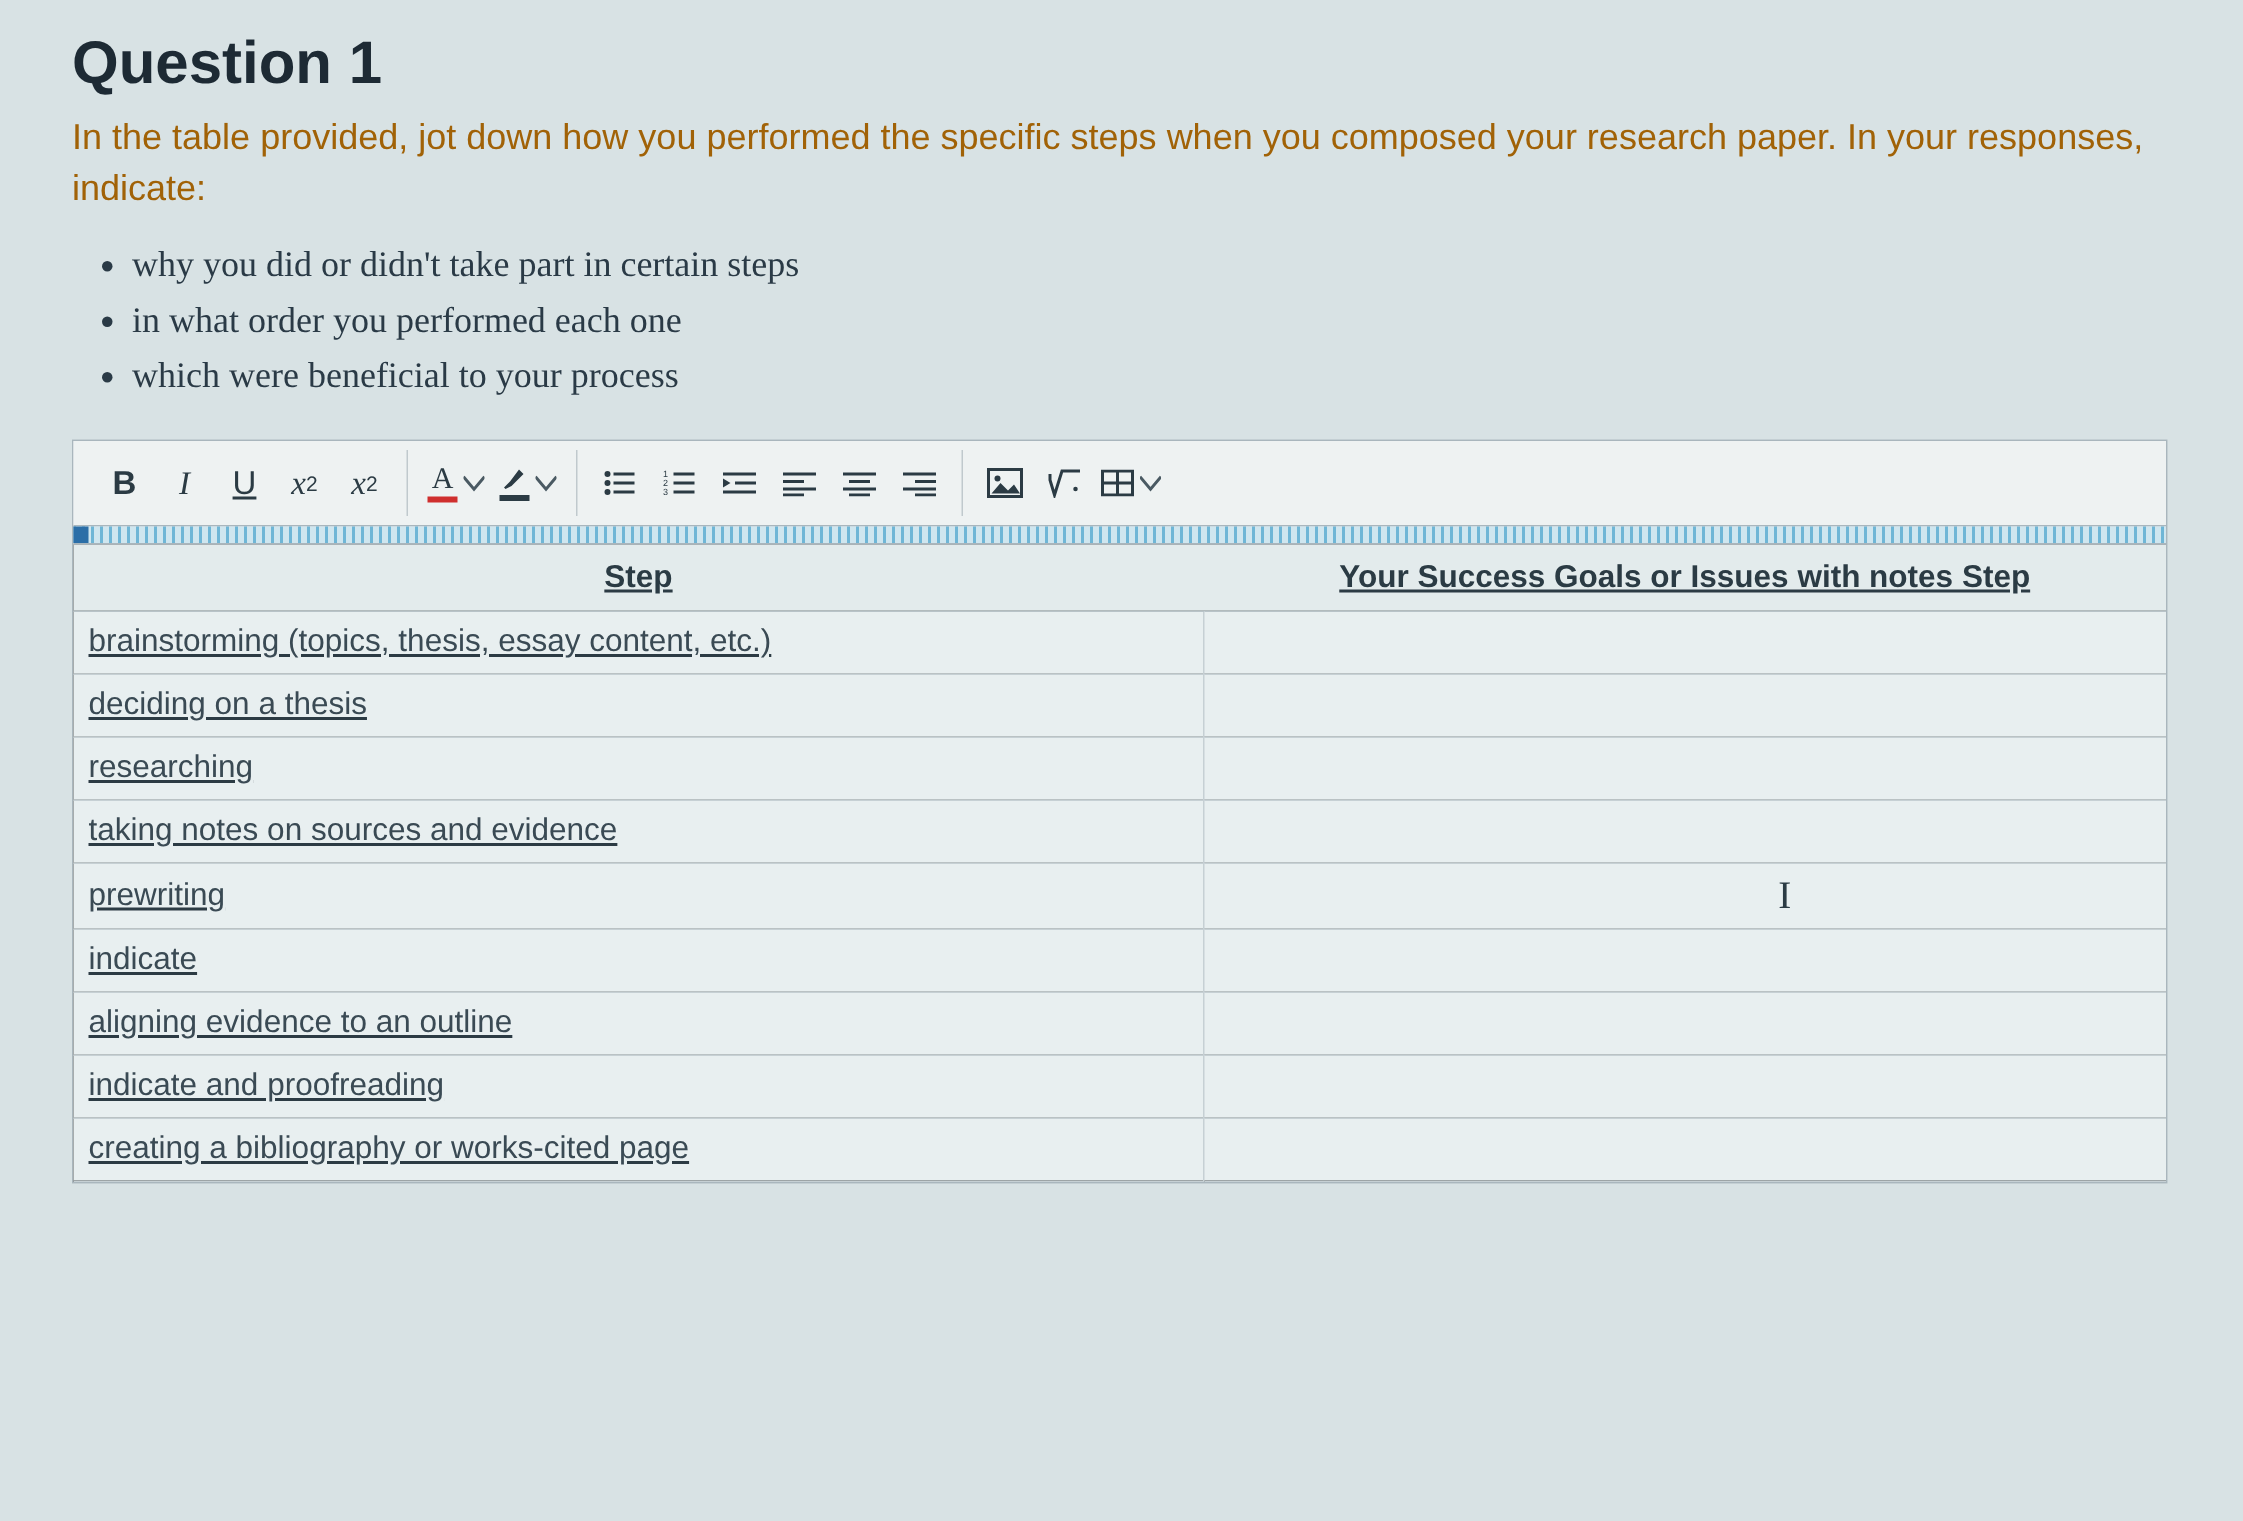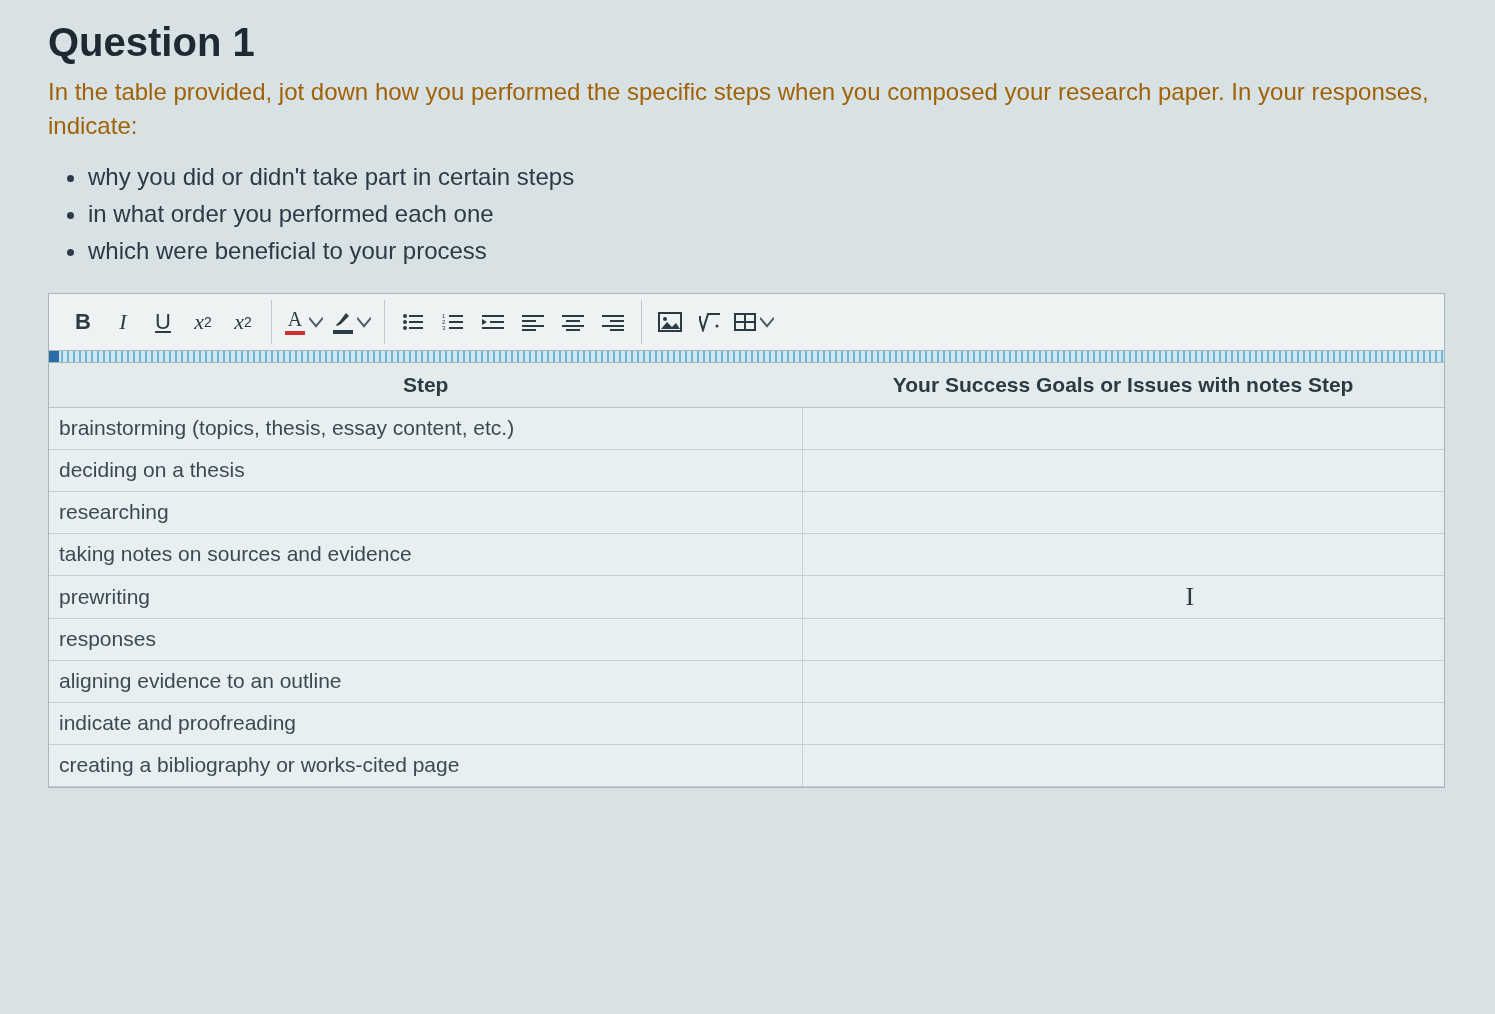--- a/index.html
+++ b/index.html
@@ -26,20 +26,21 @@
   }
   .q-bullets {
     margin: 0 0 24px 40px;
     padding: 0;
   }
   .q-bullets li {
     font-size: 24px;
     line-height: 1.45;
     color: #2a3a46;
     margin: 2px 0;
+    font-family: Liberation Serif, serif;
   }
   .editor {
     border: 1px solid #a9b6bd;
     background: #e6edee;
   }
   .toolbar {
     display: flex;
     align-items: center;
     padding: 6px 6px;
     border-bottom: 1px solid #a9b6bd;
@@ -110,20 +111,21 @@
   }
   .ruler-handle {
     position: absolute;
     top: 0; bottom: 0;
     width: 10px;
     background: #2b6ea7;
   }
   .ruler-handle.left { left: 0; }
   .content {
     background: #000000;
+    text-decoration: underline;
   }
   table.steps {
     width: 100%;
     border-collapse: collapse;
     table-layout: fixed;
   }
   table.steps th {
     font-weight: 700;
     font-size: 21px;
     color: #2b3b44;
@@ -331,21 +333,21 @@
             <td class="right-cell"></td>
           </tr>
           <tr>
             <td>prewriting</td>
             <td class="right-cell">
               <span></span>
               <span class="cursor-i">I</span>
             </td>
           </tr>
           <tr>
-            <td>responses</td>
+            <td>indicate</td>
             <td class="right-cell"></td>
           </tr>
           <tr>
             <td>aligning evidence to an outline</td>
             <td class="right-cell"></td>
           </tr>
           <tr>
             <td>indicate and proofreading</td>
             <td class="right-cell"></td>
           </tr>

